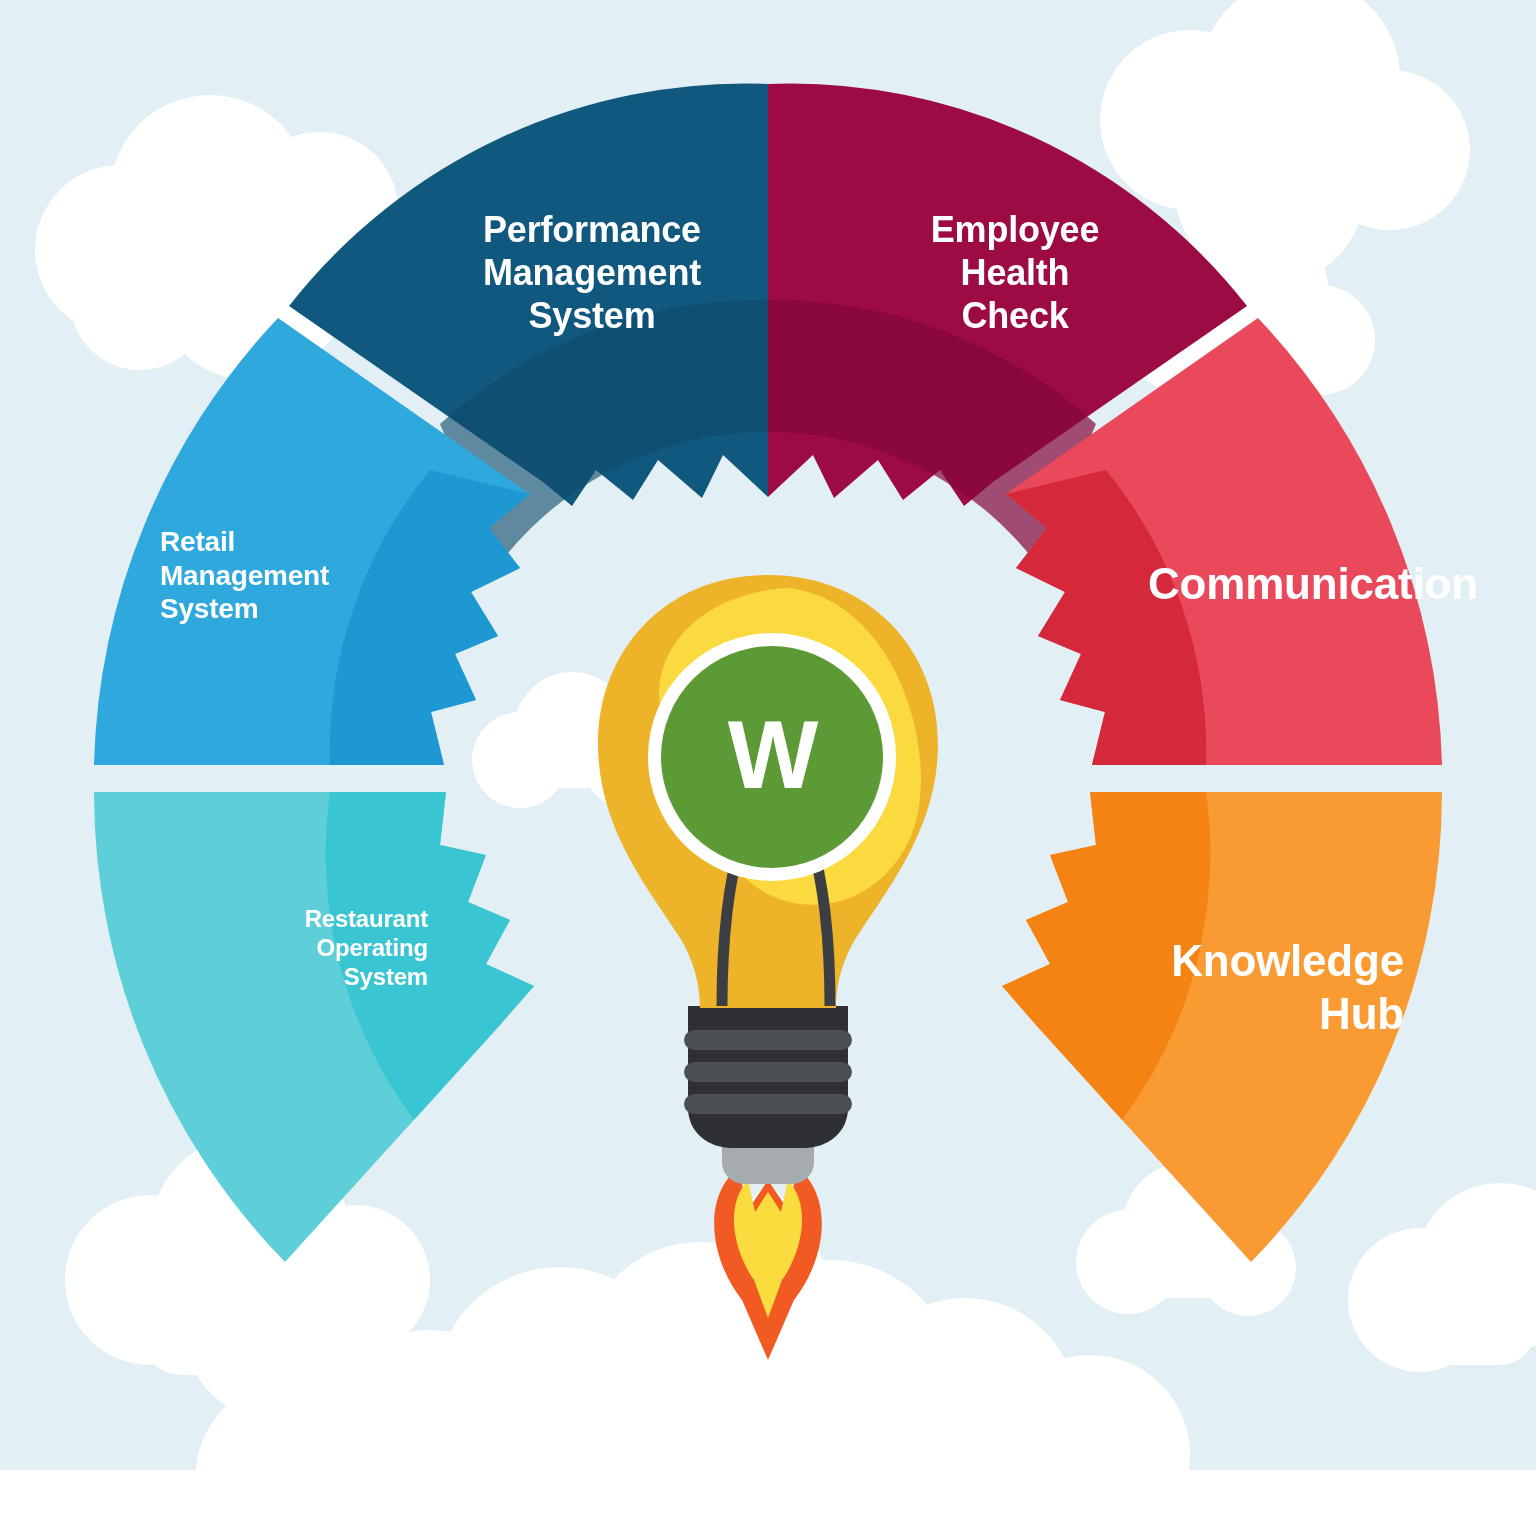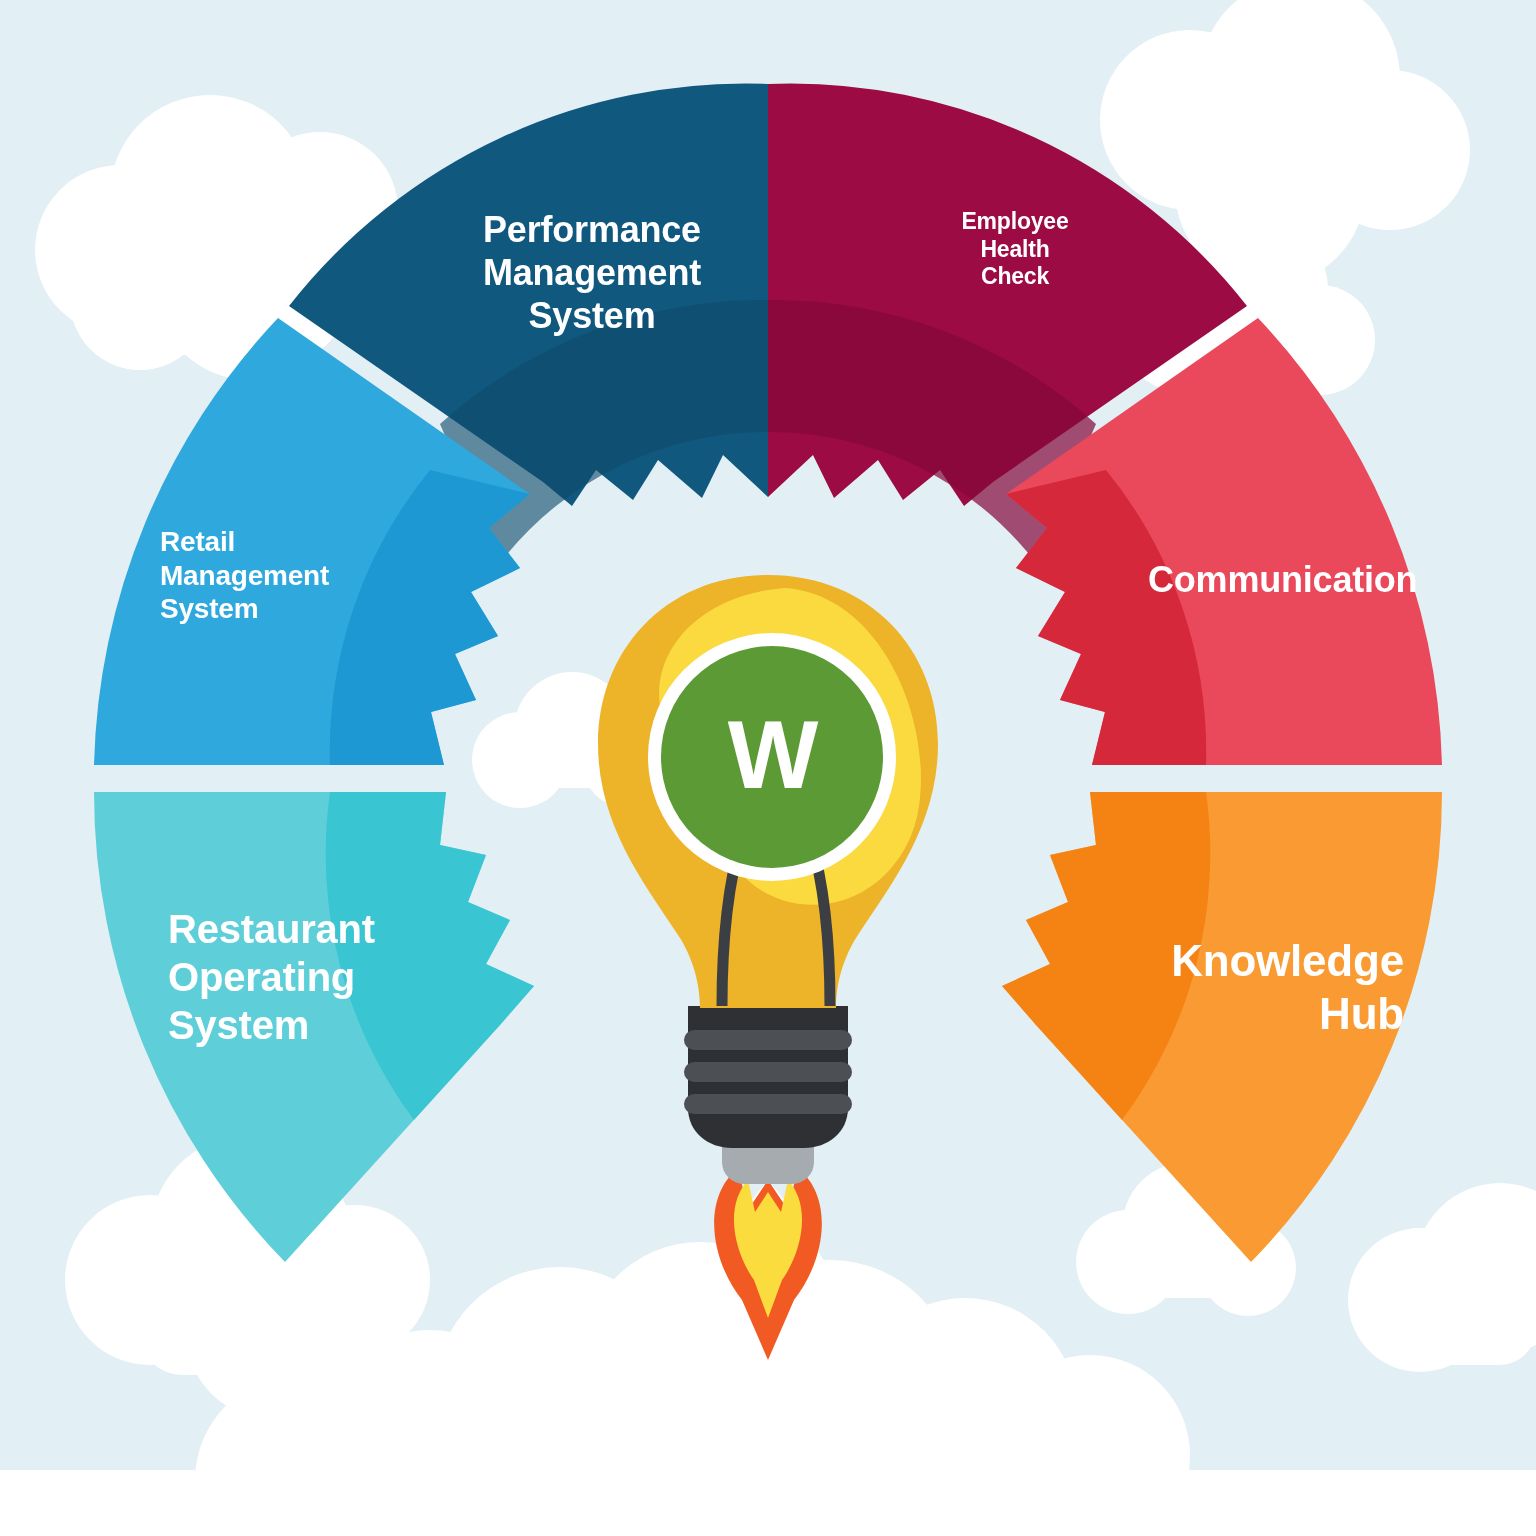--- a/index.html
+++ b/index.html
@@ -291,31 +291,31 @@
     </g>
 
     <circle cx="772" cy="757" r="124" fill="#ffffff"></circle>
     <circle cx="772" cy="757" r="111" fill="#5c9a35"></circle>
   </svg>
 
   <div class="seg-label" style="left:452px; top:208px; width:280px; text-align:center; font-size:36px;">Performance
 Management
 System</div>
 
-  <div class="seg-label" style="left:900px; top:208px; width:230px; text-align:center; font-size:23px;">Employee
+  <div class="seg-label" style="left:900px; top:208px; width:230px; text-align:center; font-size:36px;">Employee
 Health
 Check</div>
 
   <div class="seg-label" style="left:160px; top:525px; width:260px; text-align:left; font-size:28px;">Retail
 Management
 System</div>
 
-  <div class="seg-label" style="left:1148px; top:558px; width:300px; text-align:left; font-size:36px;">Communication</div>
-
-  <div class="seg-label" style="left:168px; top:905px; width:260px; text-align:left; font-size:40px;">Restaurant
+  <div class="seg-label" style="left:1148px; top:558px; width:300px; text-align:left; font-size:44px;">Communication</div>
+
+  <div class="seg-label" style="left:168px; top:905px; width:260px; text-align:right; font-size:24px;">Restaurant
 Operating
 System</div>
 
   <div class="seg-label" style="left:1148px; top:935px; width:256px; text-align:right; font-size:44px;">Knowledge
 Hub</div>
 
   <div class="bulb-letter" style="left:772px; top:757px; transform:translate(-50%,-52%); text-align:center;">W</div>
 
 </div>
 

